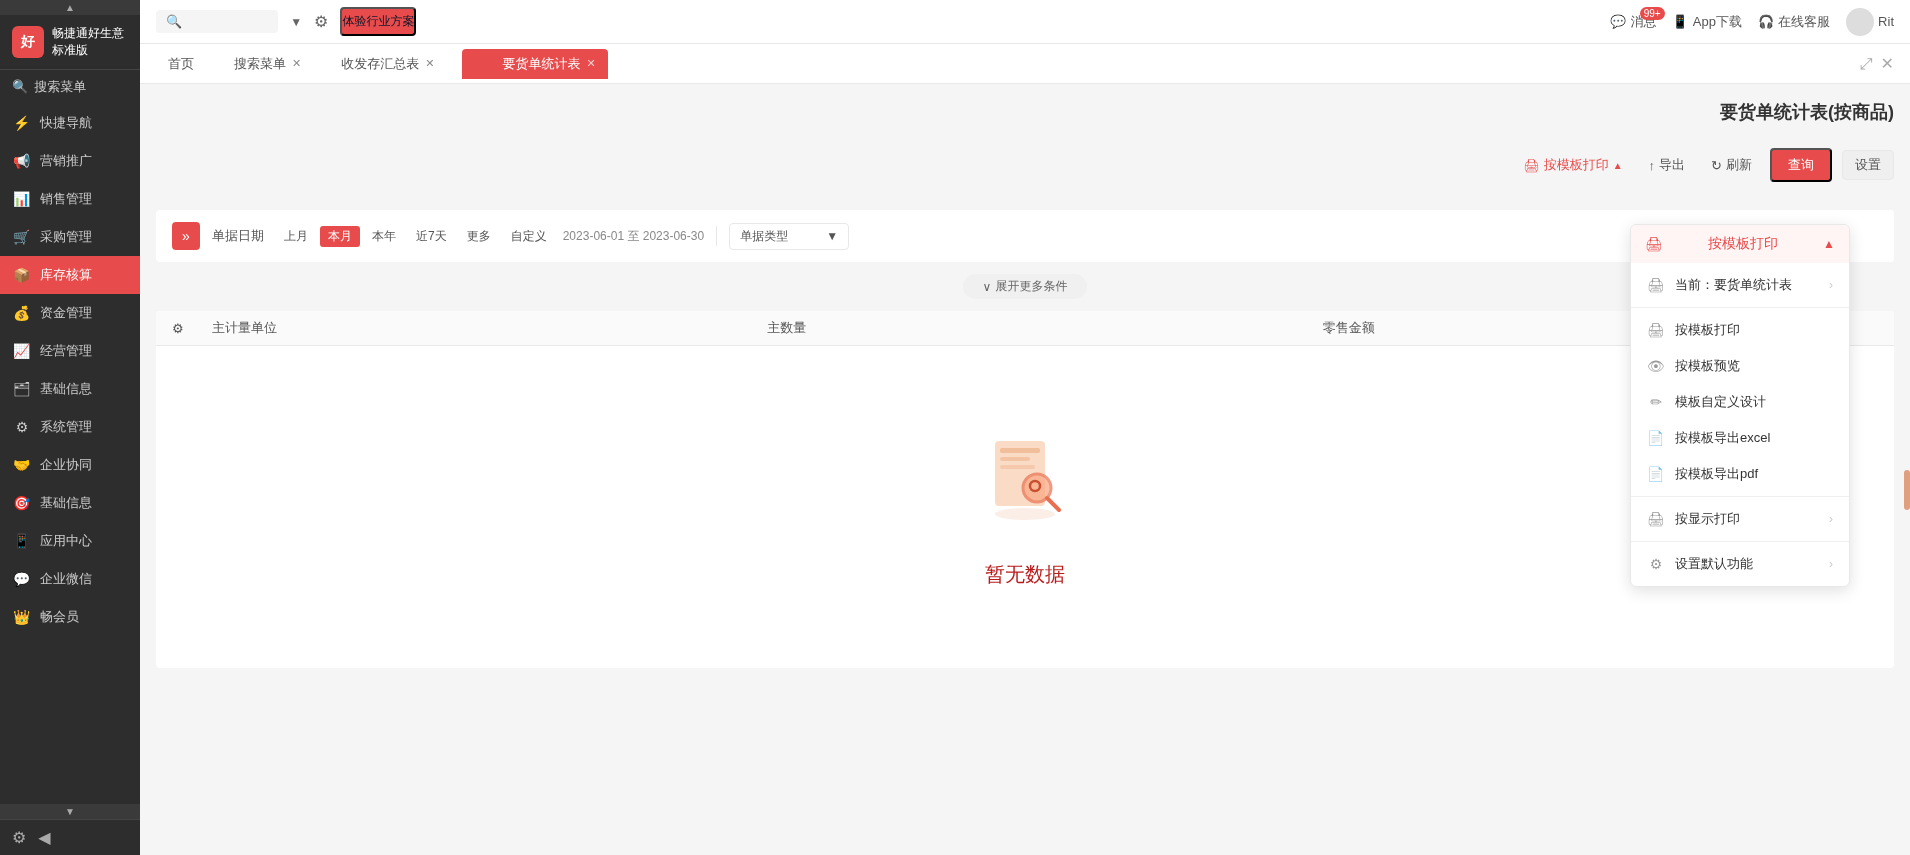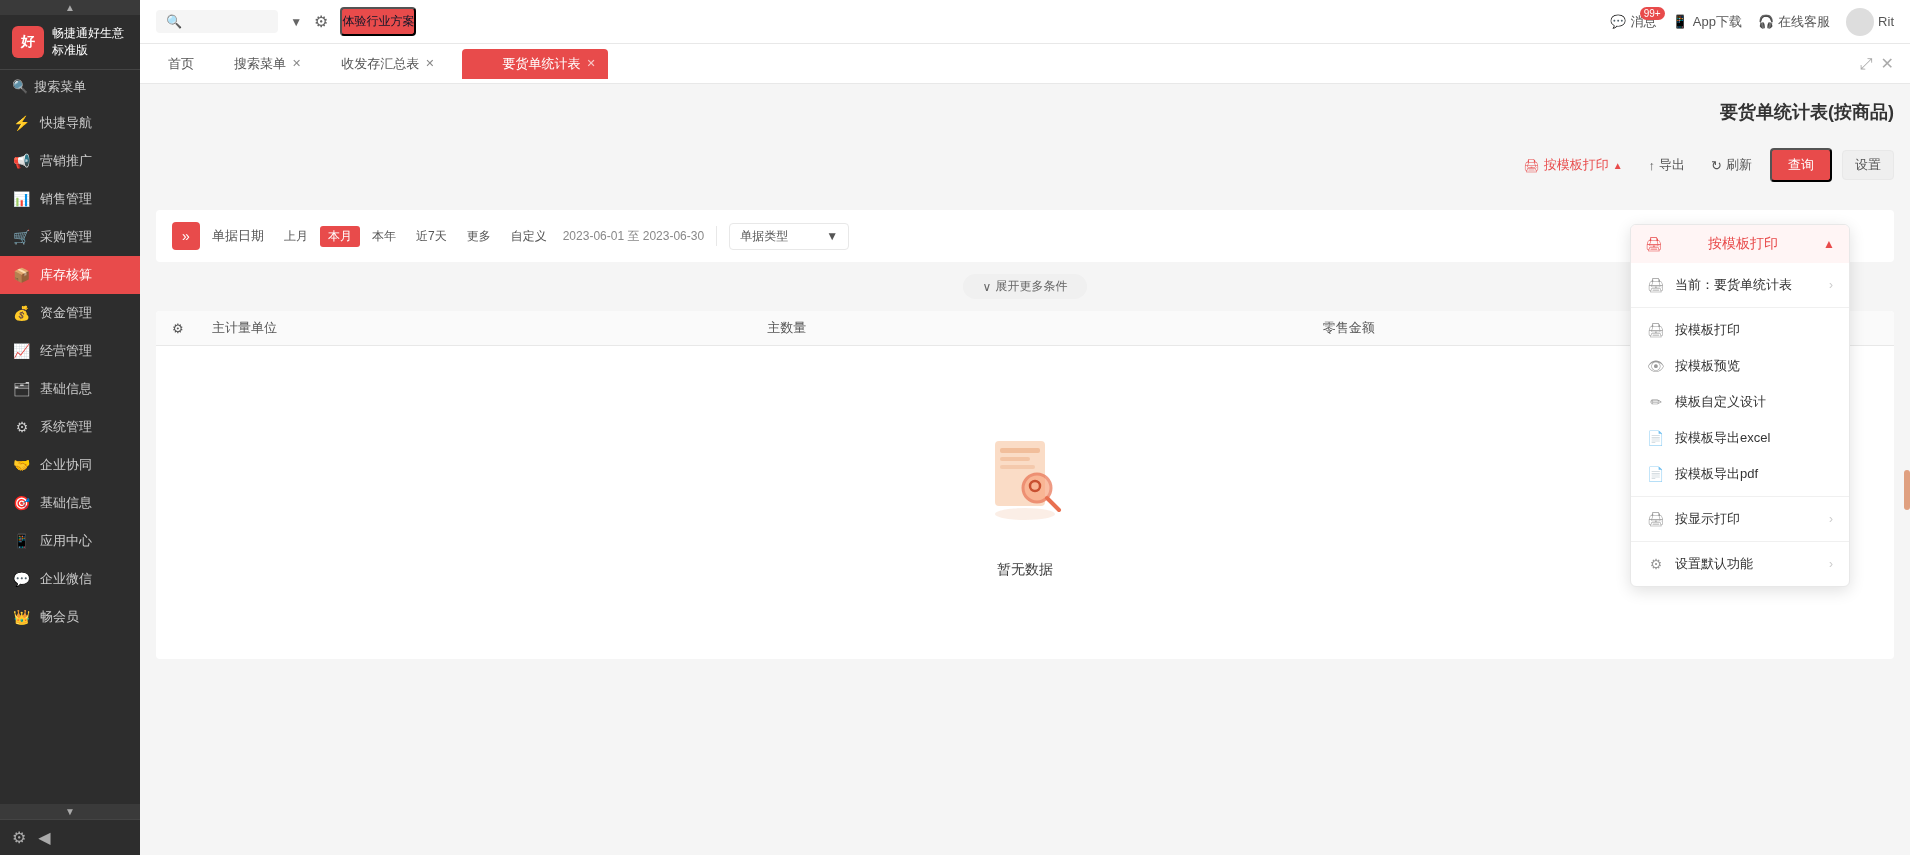--- a/index.html
+++ b/index.html
@@ -142,21 +142,21 @@
     .th { font-size: 13px; color: #555; font-weight: 500; }
     .col-check { width: 40px; }
     .col-product { flex: 2; }
     .col-unit { flex: 1; }
     .col-qty { flex: 1; }
     .col-amount { flex: 1; }
 
     
     .empty-state { display: flex; flex-direction: column; align-items: center; justify-content: center; padding: 80px 0; }
     .empty-icon { font-size: 80px; margin-bottom: 16px; }
-    .empty-text { color: #404040; font-size: 14px; }
+    .empty-text { color: #b91c1c; font-size: 20px; }
 
     
     .action-bar {
       display: flex; align-items: center; justify-content: flex-end;
       gap: 10px; padding: 8px 0; margin-bottom: 8px;
     }
     .action-btn {
       display: flex; align-items: center; gap: 4px;
       font-size: 13px; color: #555; cursor: pointer; padding: 4px 8px;
     }

